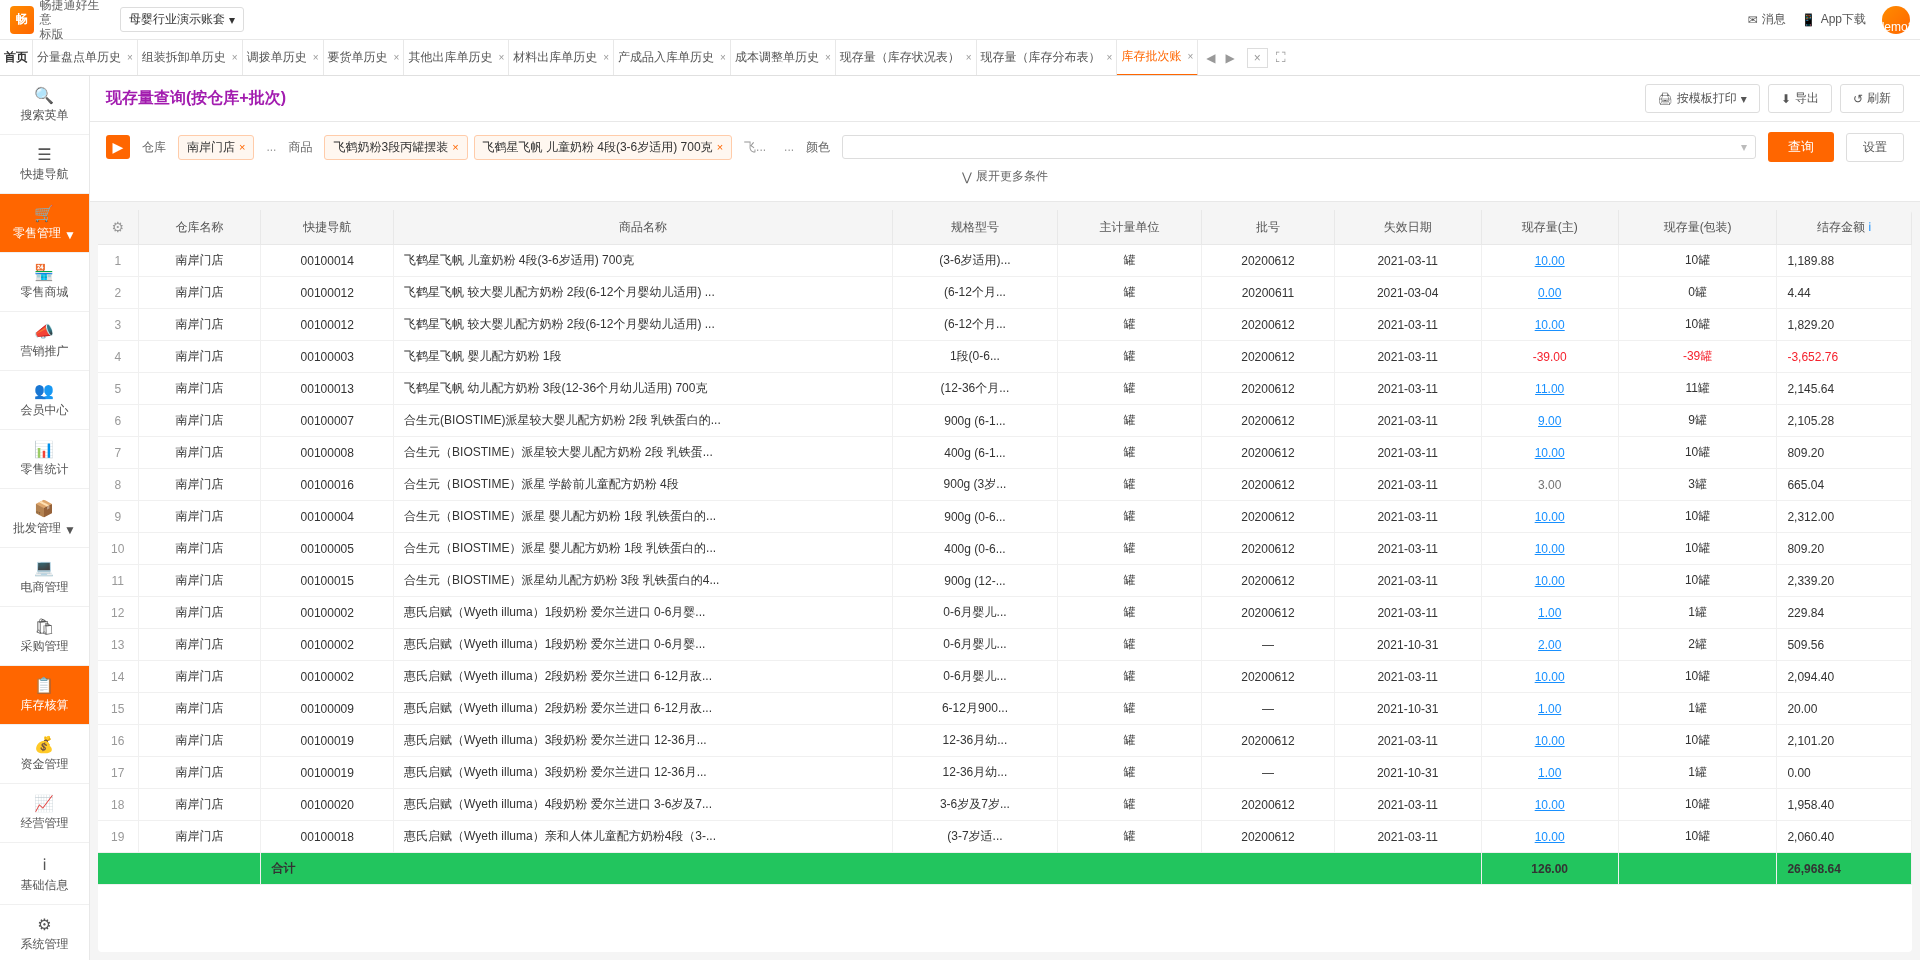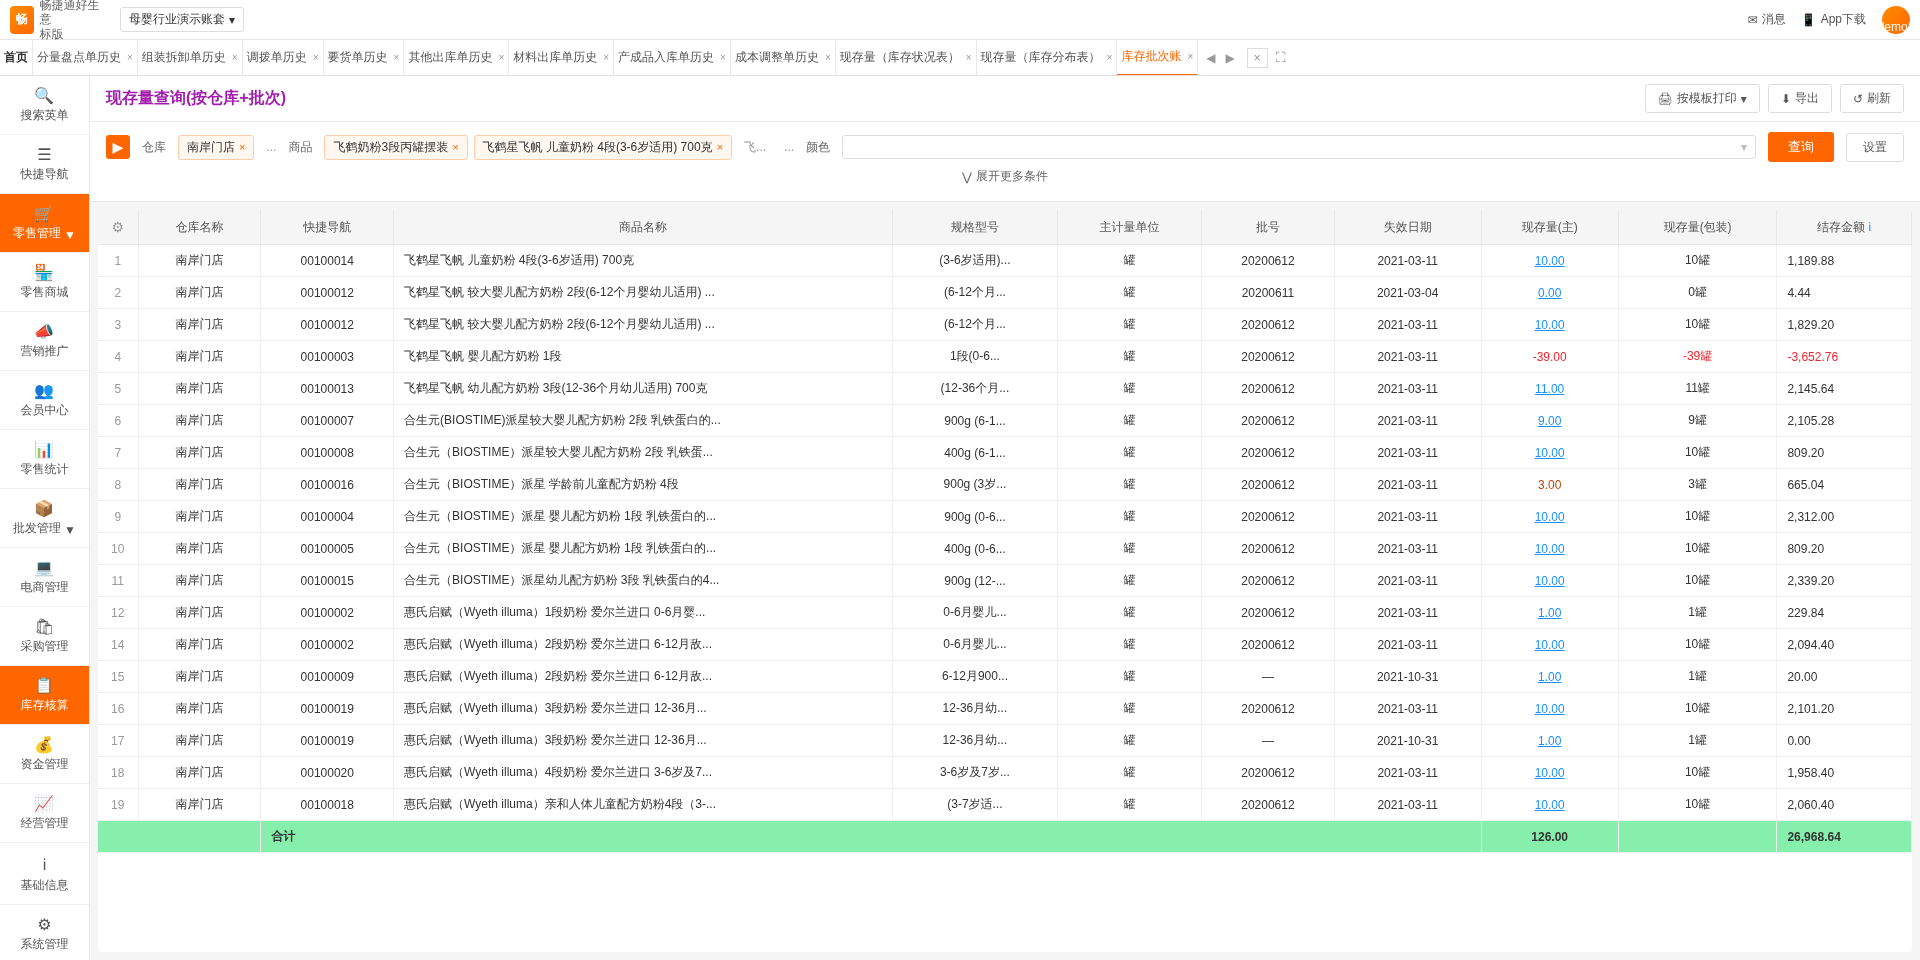--- a/index.html
+++ b/index.html
@@ -222,21 +222,21 @@
       padding: 7px 10px;
       text-align: center;
       border-bottom: 1px solid #f0f0f0;
       border-right: 1px solid #f0f0f0;
       color: #333;
     }
     .td-left { text-align: left; }
     .td-right { text-align: left; }
     .td-negative { color: #f5222d; }
     .row-num { color: #999; }
-    .footer-row td { background: #86efac; font-weight: bold; color: #333; }
+    .footer-row td { background: #22c55e; font-weight: bold; color: #333; }
     .settings-icon { cursor: pointer; color: #999; font-size: 14px; }
 
     
     .avatar {
       width: 28px; height: 28px; border-radius: 50%;
       background: linear-gradient(135deg, #ff8c00, #ff6600);
       color: white; display: flex; align-items: flex-end; justify-content: center;
       font-size: 11px; cursor: pointer;
     }
 
@@ -576,21 +576,21 @@
   </tr>
             <tr>
     <td class="row-num">8</td>
     <td>南岸门店</td>
     <td>00100016</td>
     <td class="td-left" style="max-width:280px; overflow:hidden; text-overflow:ellipsis; white-space:nowrap;margin-top:44px;">合生元（BIOSTIME）派星 学龄前儿童配方奶粉 4段</td>
     <td>900g (3岁...</td>
     <td>罐</td>
     <td>20200612</td>
     <td>2021-03-11</td>
-    <td class=""><span style="color:#c2410c; cursor:pointer;">3.00</span></td>
+    <td class=""><span style="color:#737373; cursor:pointer;">3.00</span></td>
     <td class="">3罐</td>
     <td class="td-right ">665.04</td>
   </tr>
             <tr>
     <td class="row-num">9</td>
     <td>南岸门店</td>
     <td>00100004</td>
     <td class="td-left" style="max-width:280px; overflow:hidden; text-overflow:ellipsis; white-space:nowrap;">合生元（BIOSTIME）派星 婴儿配方奶粉 1段 乳铁蛋白的...</td>
     <td>900g (0-6...</td>
     <td>罐</td>
@@ -631,20 +631,33 @@
     <td>南岸门店</td>
     <td>00100002</td>
     <td class="td-left" style="max-width:280px; overflow:hidden; text-overflow:ellipsis; white-space:nowrap;">惠氏启赋（Wyeth illuma）1段奶粉 爱尔兰进口 0-6月婴...</td>
     <td>0-6月婴儿...</td>
     <td>罐</td>
     <td>20200612</td>
     <td>2021-03-11</td>
     <td class=""><span style="color:#1890ff; text-decoration:underline; cursor:pointer;">1.00</span></td>
     <td class="">1罐</td>
     <td class="td-right ">229.84</td>
+  </tr>
+            <tr>
+    <td class="row-num">13</td>
+    <td>南岸门店</td>
+    <td>00100002</td>
+    <td class="td-left" style="max-width:280px; overflow:hidden; text-overflow:ellipsis; white-space:nowrap;">惠氏启赋（Wyeth illuma）1段奶粉 爱尔兰进口 0-6月婴...</td>
+    <td>0-6月婴儿...</td>
+    <td>罐</td>
+    <td>—</td>
+    <td>2021-10-31</td>
+    <td class=""><span style="color:#1890ff; text-decoration:underline; cursor:pointer;">2.00</span></td>
+    <td class="">2罐</td>
+    <td class="td-right ">509.56</td>
   </tr>
             <tr>
     <td class="row-num">14</td>
     <td>南岸门店</td>
     <td>00100002</td>
     <td class="td-left" style="max-width:280px; overflow:hidden; text-overflow:ellipsis; white-space:nowrap;">惠氏启赋（Wyeth illuma）2段奶粉 爱尔兰进口 6-12月敌...</td>
     <td>0-6月婴儿...</td>
     <td>罐</td>
     <td>20200612</td>
     <td>2021-03-11</td>

